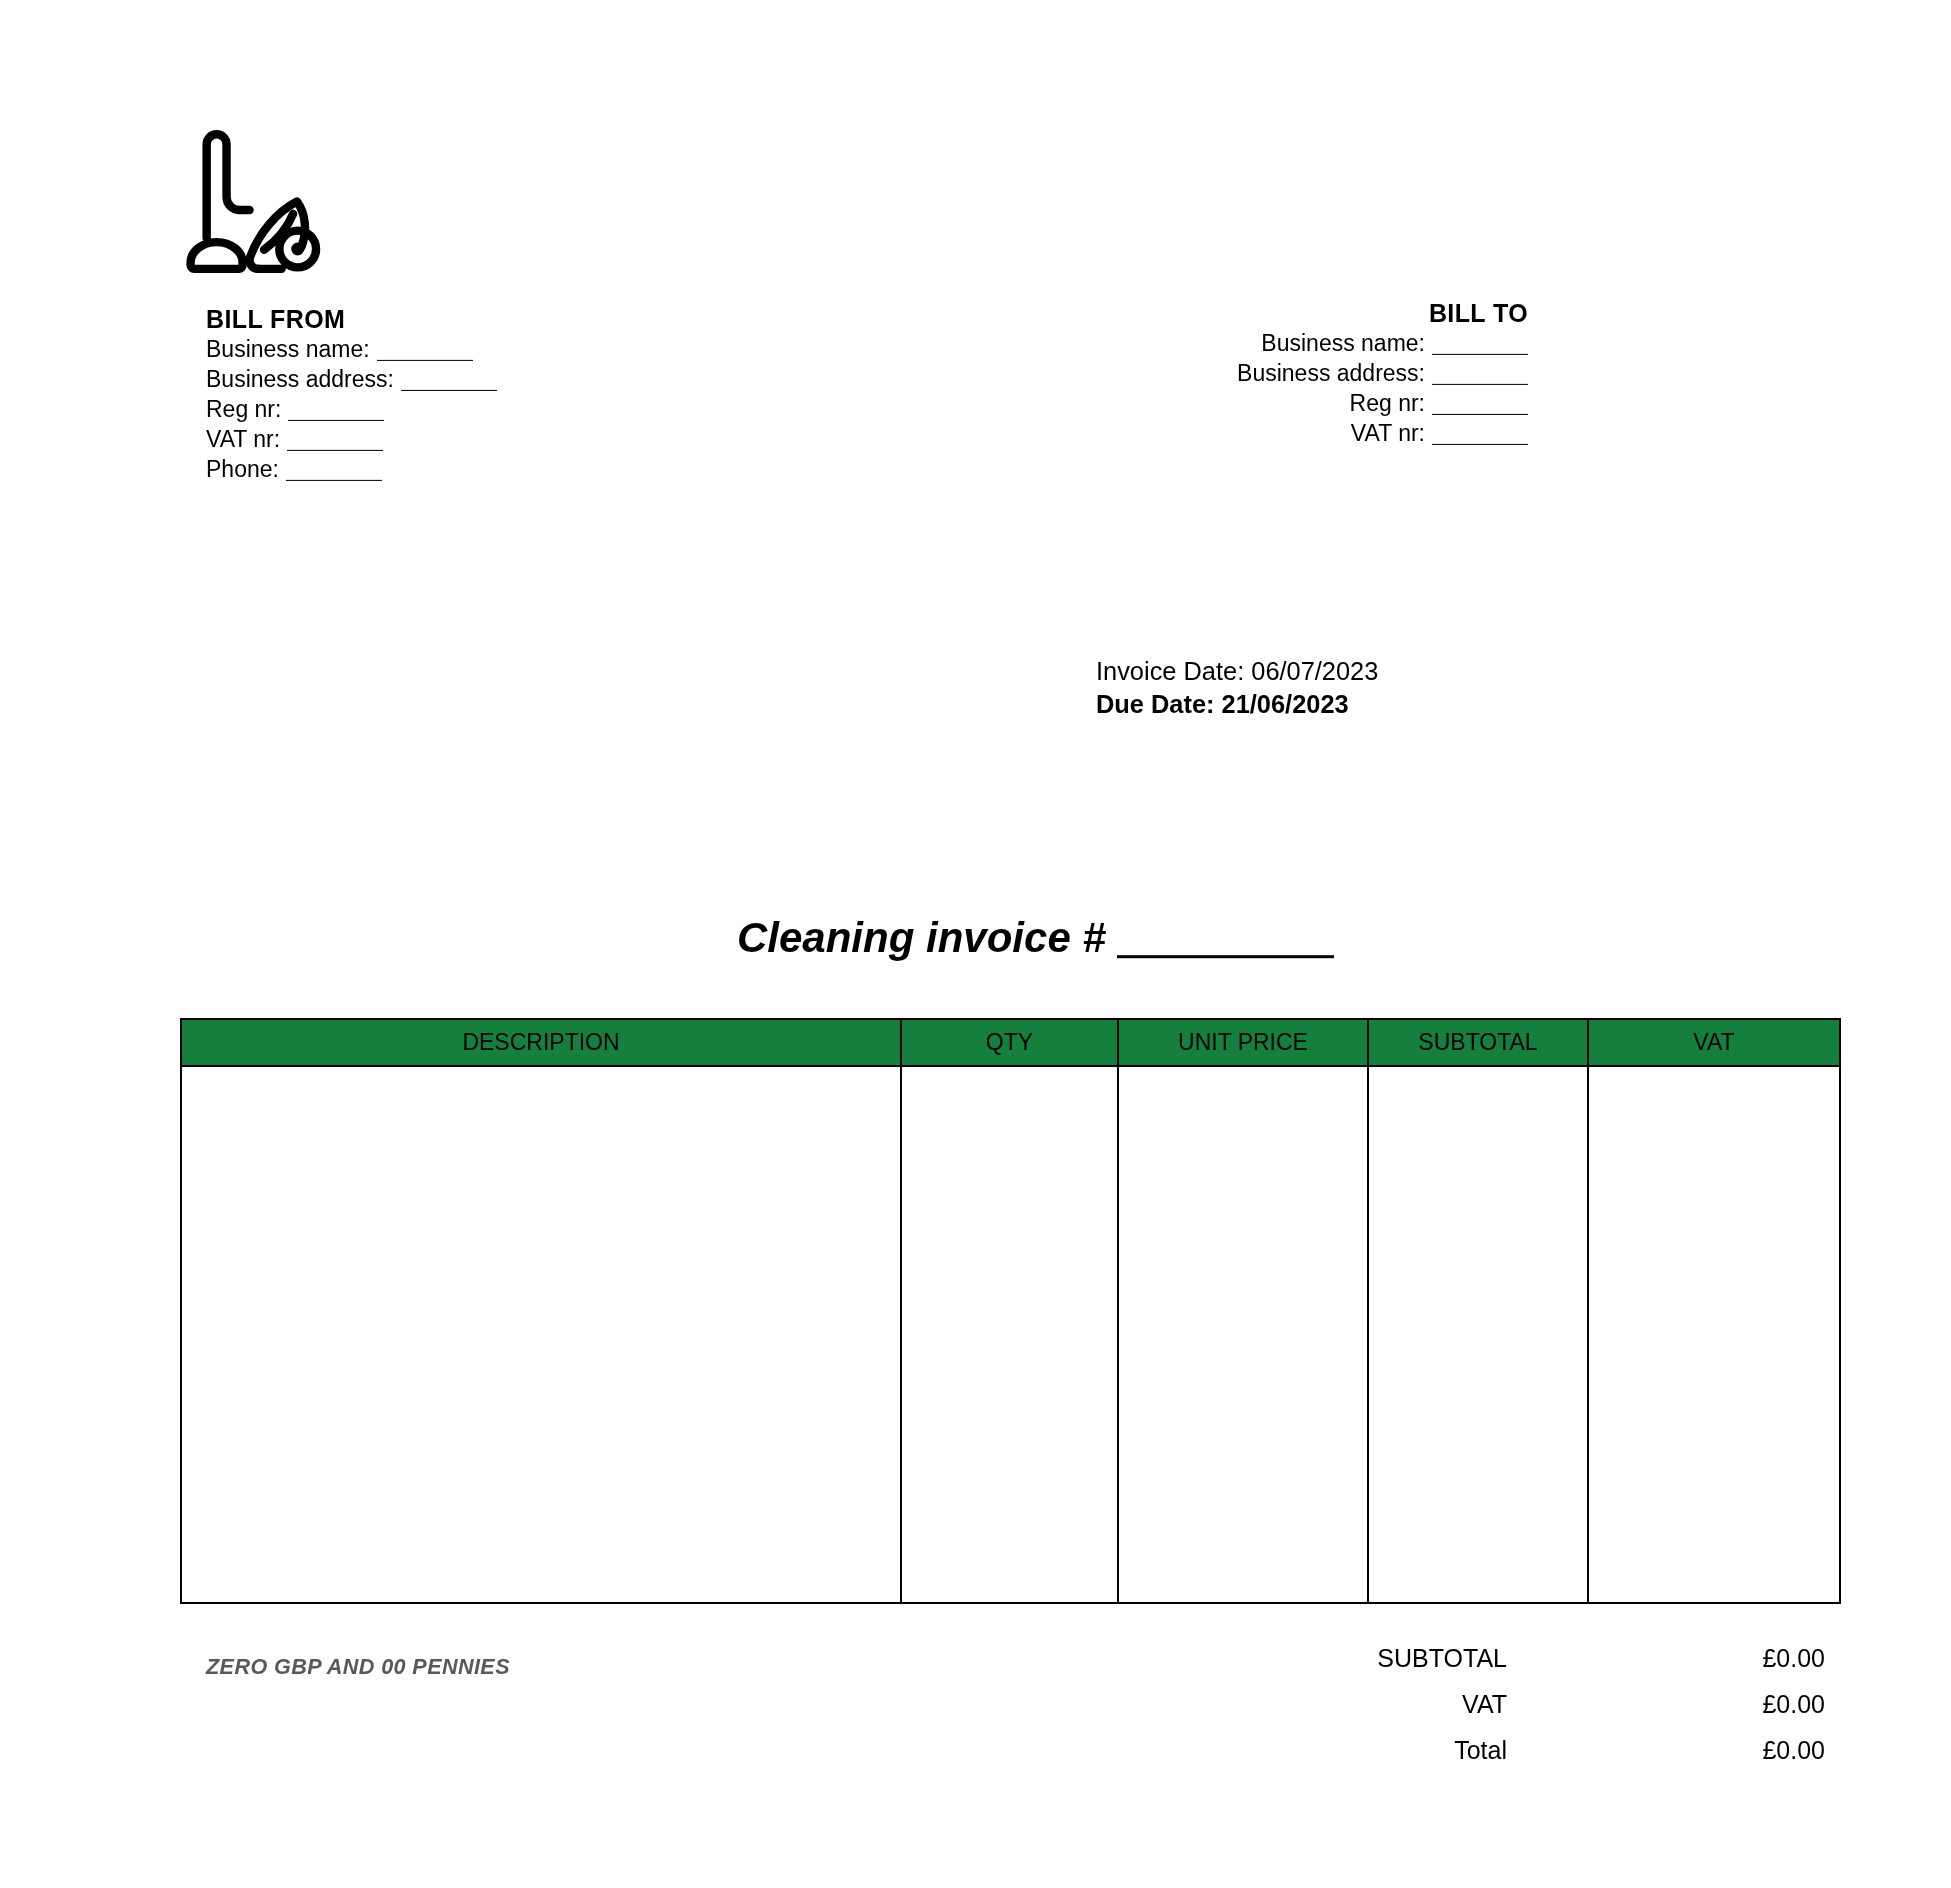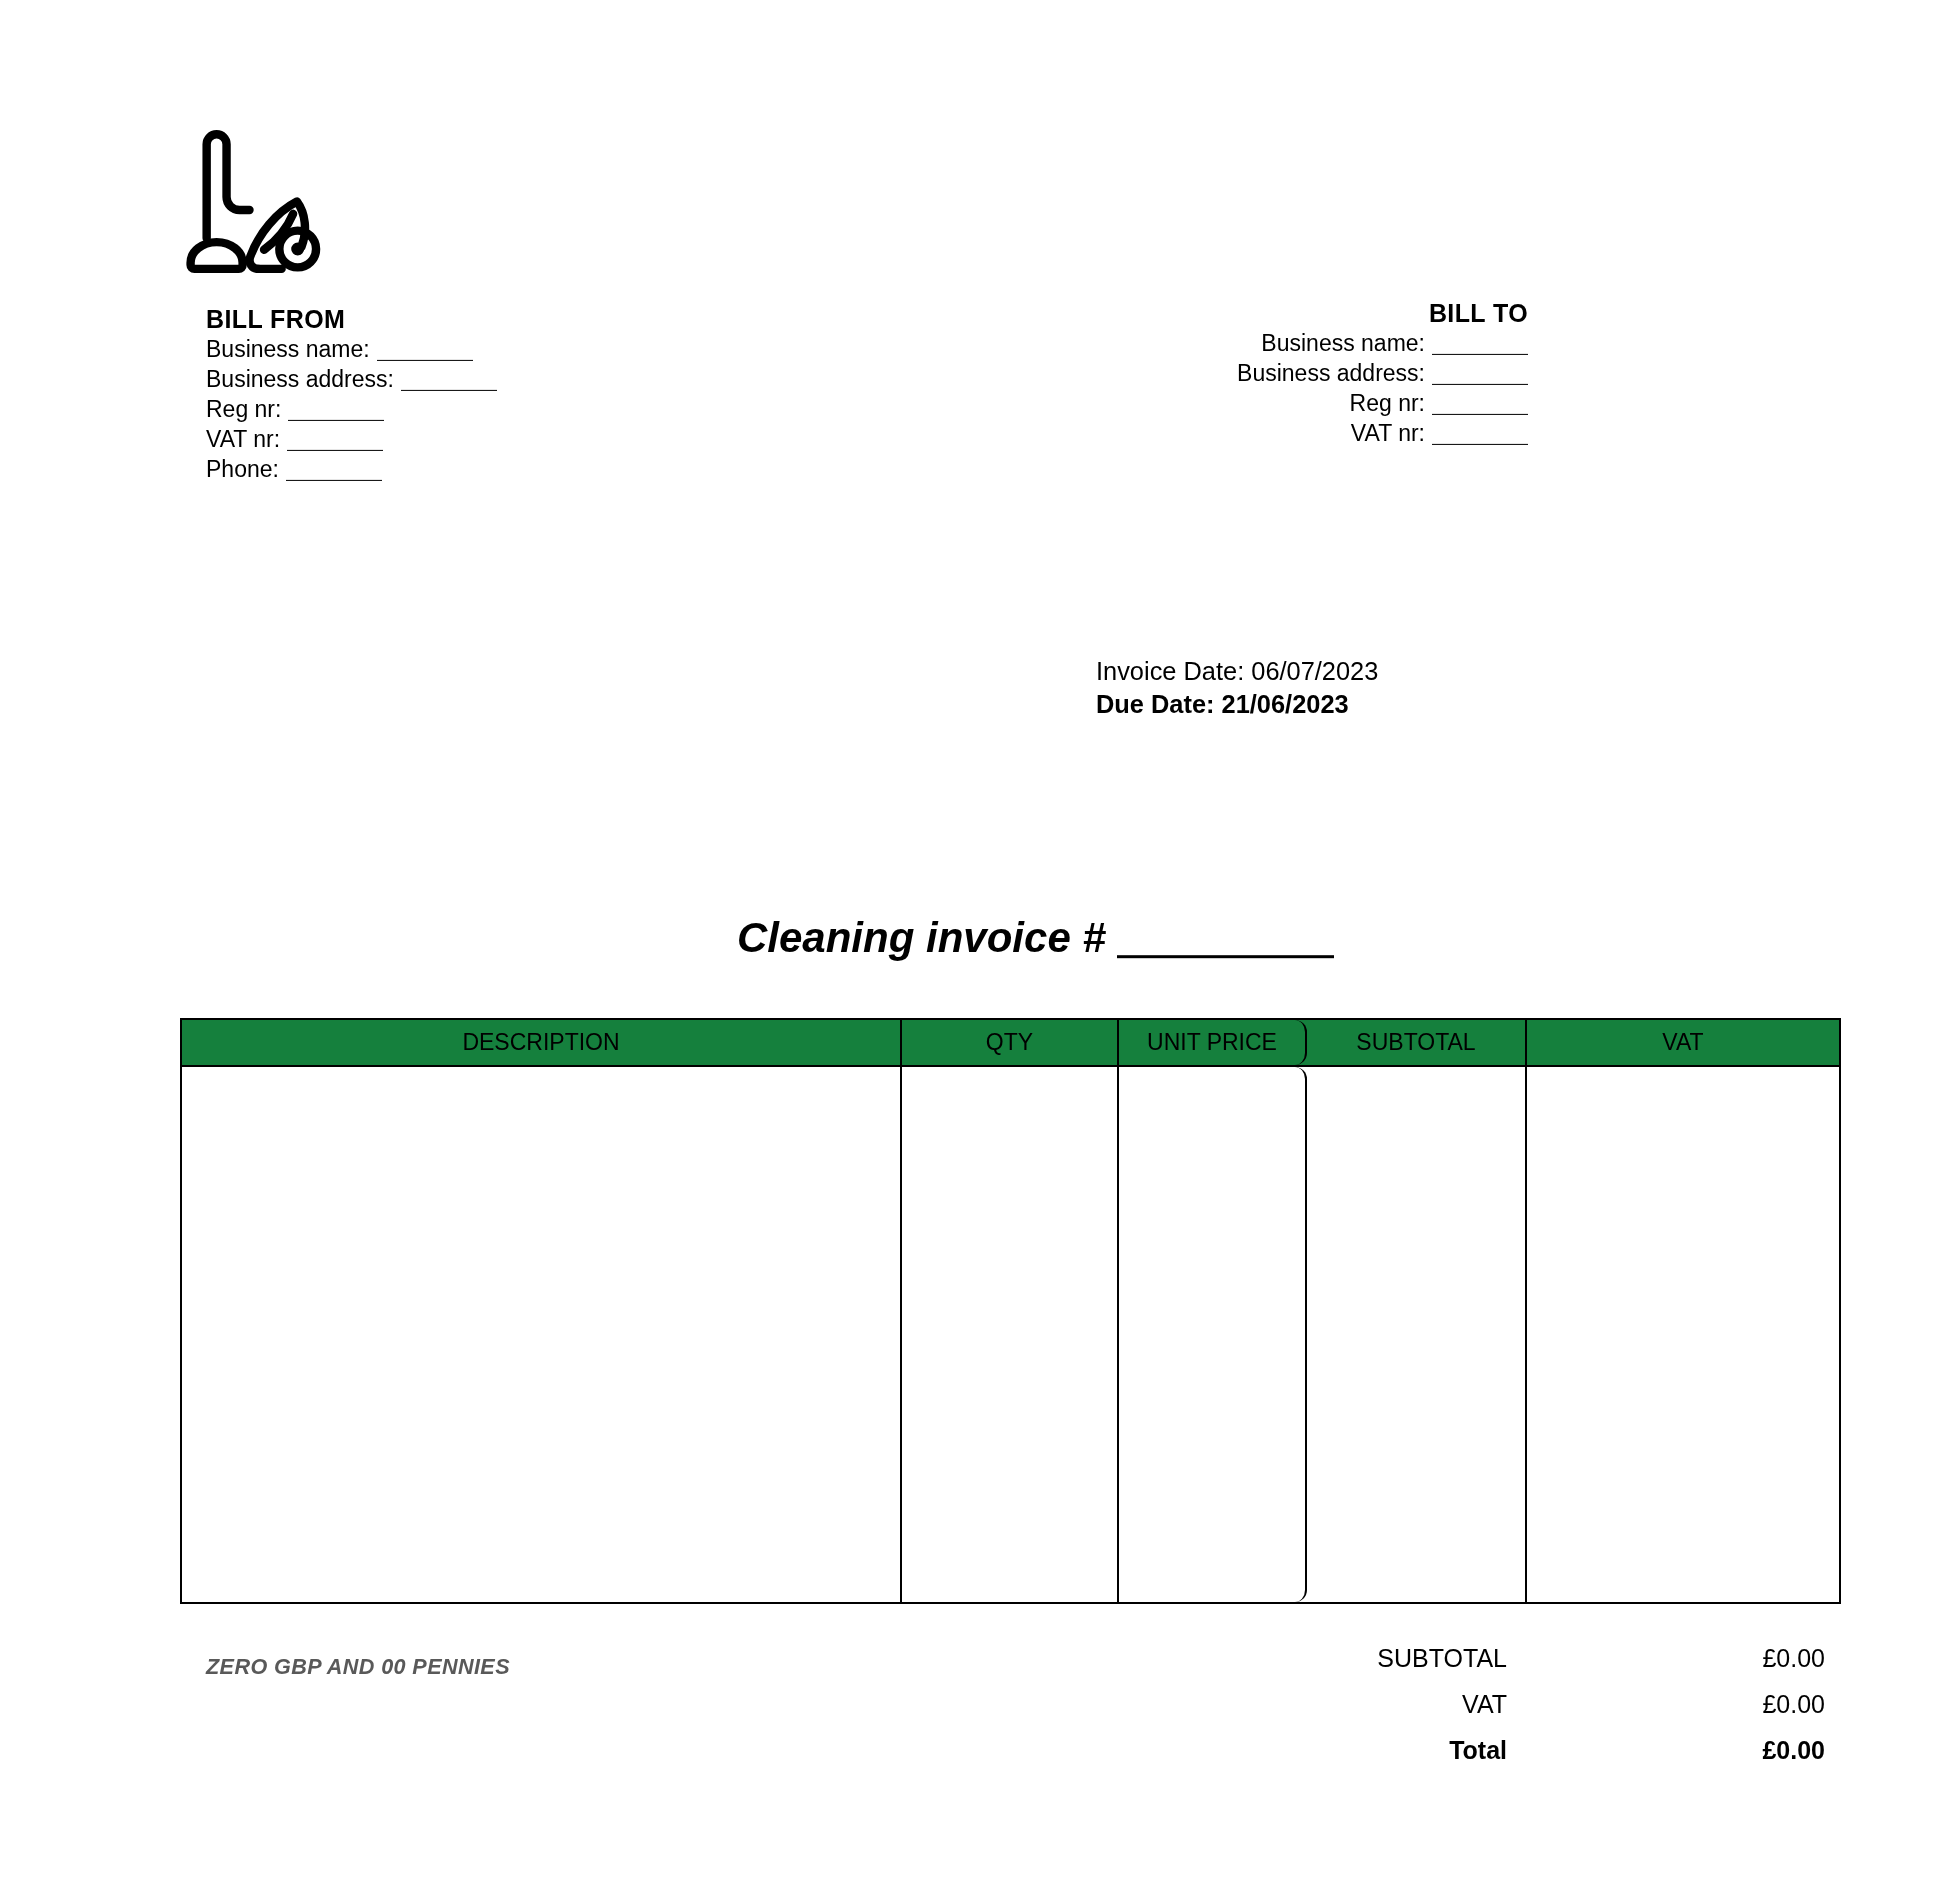--- a/index.html
+++ b/index.html
@@ -51,42 +51,42 @@
   .items {
     left:180px; top:1018px;
     width:1661px; height:586px;
     border:2.3px solid #000;
     display:flex; flex-direction:column;
   }
   .thead { display:flex; height:47px; background:#15803d; border-bottom:2.3px solid #000; }
   .tbody { display:flex; flex:1; }
   .col-desc { width:720px; }
   .col-qty  { width:217px; }
-  .col-unit { width:188px;border-radius:12px; }
+  .col-unit { width:250px; }
   .col-sub  { width:220px; }
   .col-vat  { flex:1; }
   .th {
     display:flex; align-items:center; justify-content:center;
     font-size:23px; border-right:2.3px solid #000;
   }
   .th:last-child { border-right:none; }
   .td { border-right:2.3px solid #000; }
   .td:last-child { border-right:none; }
 
   
   .words {
     left:206px; top:1638px;
     font-size:21.6px; font-style:italic; font-weight:bold;
     color:#595959; letter-spacing:0.4px;margin-top:16px;
   }
   .summary { left:1310px; top:1635px; width:515px; }
   .srow { display:flex; height:46px; align-items:center; font-size:25px; }
   .srow .slabel { width:197px; text-align:right; }
   .srow .svalue { flex:1; text-align:right; }
-  .srow.total { font-weight:bold; }
+  .srow.total { font-weight:normal; }
 </style>
 </head>
 <body>
 
 <div class="page">
 
   <div class="abs logo">
     <svg viewBox="0 0 200 196" width="153" height="151" aria-hidden="true">
       <g fill="none" stroke="#000" stroke-width="11" stroke-linecap="round" stroke-linejoin="round">
         <path d="M44,150 V27 a13,13 0 0 1 26,0 V96 a17,17 0 0 0 17,17 h13"></path>

